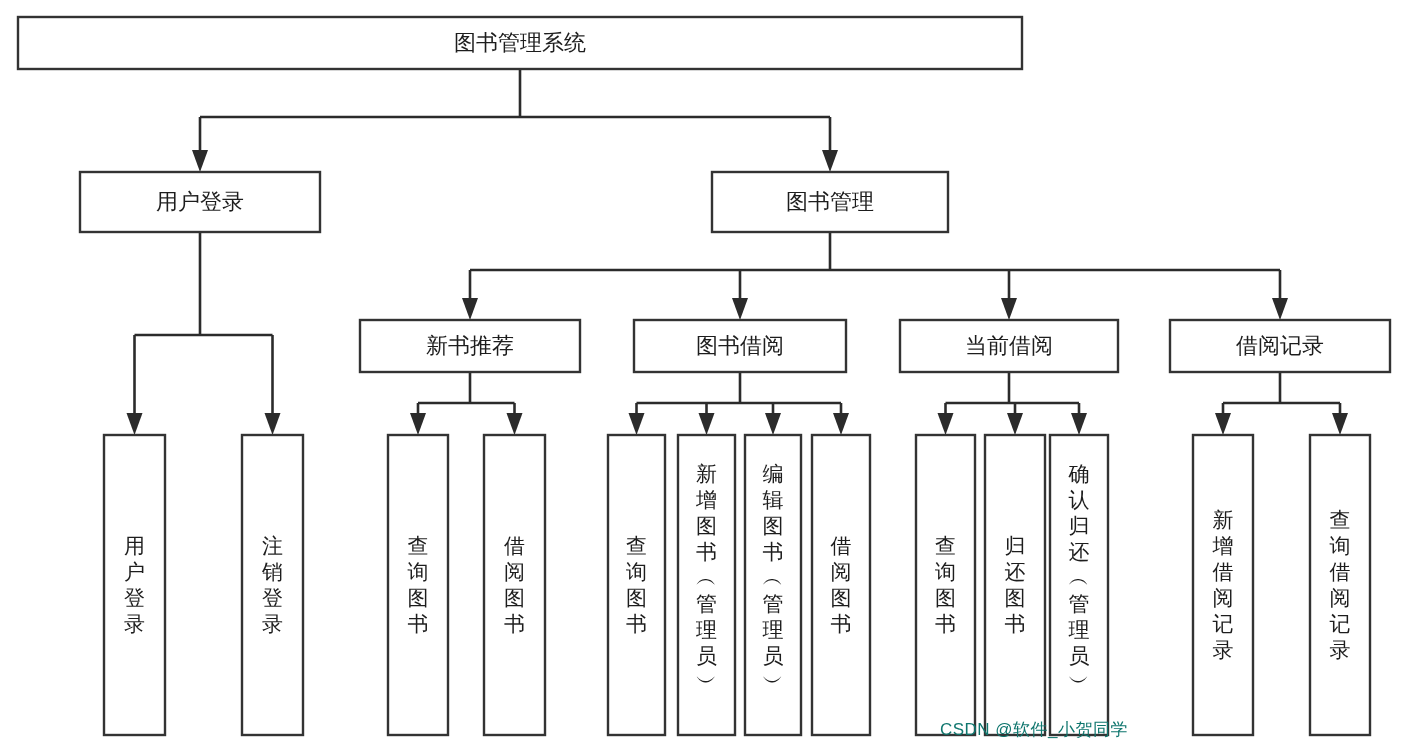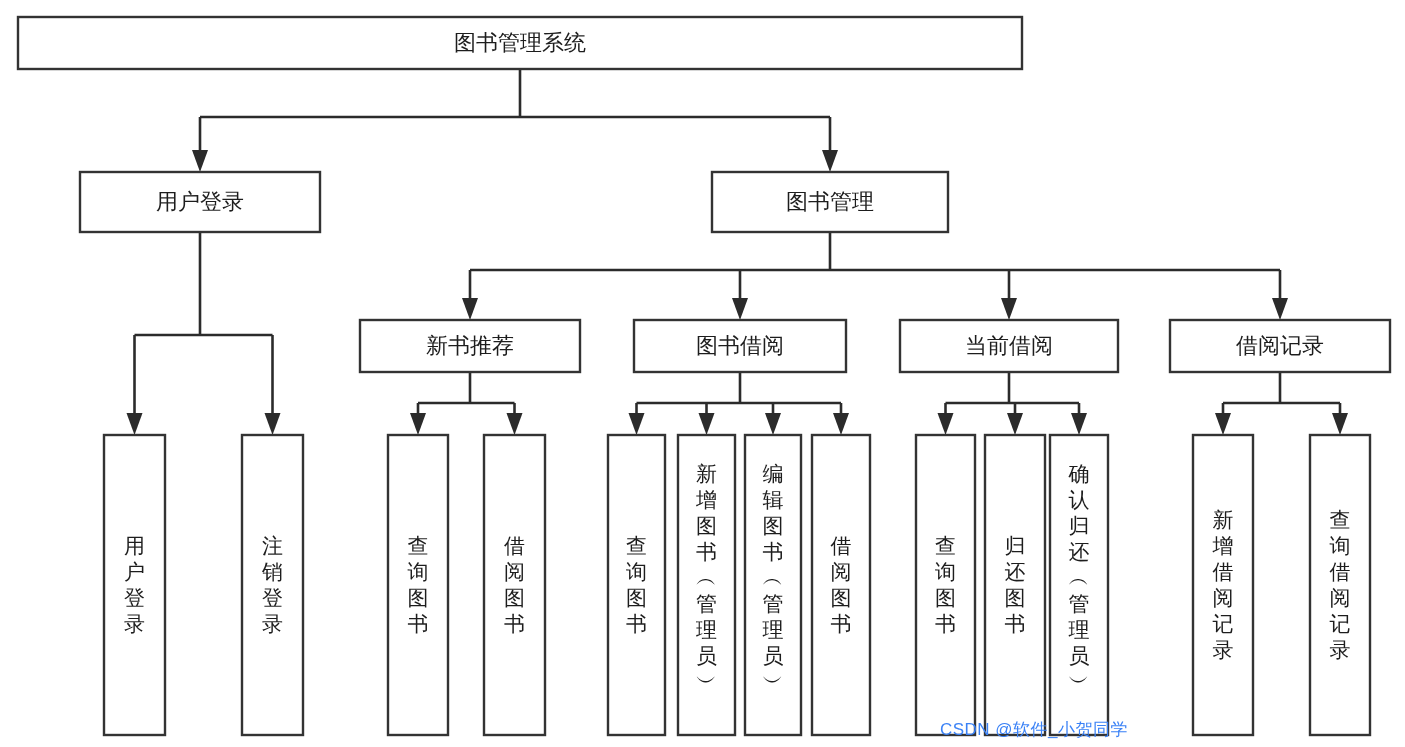--- a/index.html
+++ b/index.html
@@ -54,21 +54,21 @@
     font-family: "Liberation Sans", "DejaVu Sans", sans-serif;
     font-size: 21px;
     text-anchor: middle;
   }
   .watermark {
     position: absolute;
     right: 12px;
     bottom: 6px;
     font-family: "Liberation Sans", "DejaVu Sans", sans-serif;
     font-size: 17px;
-    color: #3b82f6;
+    color: #0f766e;
     white-space: nowrap;
     letter-spacing: 0.5px;
     user-select: none;
   }
 </style>
 </head>
 <body>
 
 <div id="diagram-root">
   <svg id="tree-svg" viewBox="0 0 1405 747">

